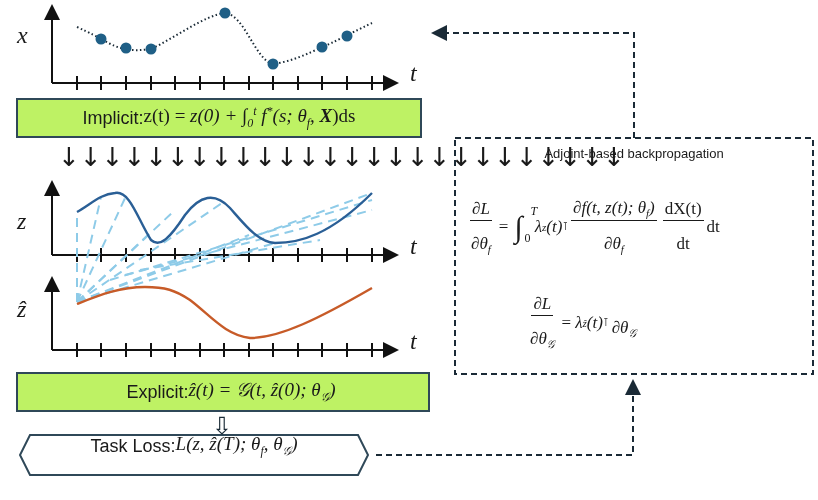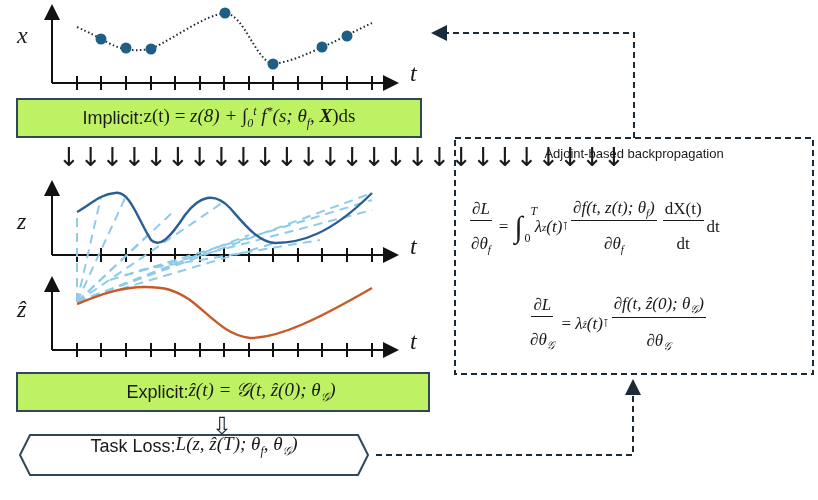--- a/index.html
+++ b/index.html
@@ -140,21 +140,21 @@
 <span class="label" style="left:17px; top:22px;">x</span>
 <span class="axis-t" style="left:410px; top:60px;">t</span>
 <span class="label" style="left:17px; top:208px;">z</span>
 <span class="axis-t" style="left:410px; top:233px;">t</span>
 <span class="label" style="left:17px; top:296px;">ẑ</span>
 <span class="axis-t" style="left:410px; top:328px;">t</span>
 
 <div class="box" style="left:16px; top:98px; width:406px; height:40px;">
   <span>Implicit: </span>
   <span class="math">
-    <span class="up">z(t) = </span><span>z(8) + </span><span class="up">∫</span><sub>0</sub><sup>t</sup>
+    <span class="up">z(t) = </span><span>z(0) + </span><span class="up">∫</span><sub>0</sub><sup>t</sup>
     <span>f</span><sup>*</sup><span>(s; θ</span><sub>f</sub><span>, </span><b>X</b><span class="up">)ds</span>
   </span>
 </div>
 
 <div id="arrows" style="position:absolute; left:58px; top:140px; width:340px; height:34px; display:flex; justify-content:space-between; font-size:26px; line-height:34px; font-family:'DejaVu Sans', sans-serif;">
     <span>↓</span>
     <span>↓</span>
     <span>↓</span>
     <span>↓</span>
     <span>↓</span>
@@ -226,17 +226,16 @@
     <span class="frac">
         <span class="num">∂L</span>
         <span class="den"><span>∂θ</span><span class="sub">𝒢</span></span>
       </span>
     <span style="margin:0 4px;">=</span>
     <span class="it">λ</span>
       <span class="sub it">ẑ</span>
       <span class="it">(t)</span>
       <span class="sup">⊺</span>
     <span class="frac">
-        <span class="num"><span>∂f(t, ẑ(0); θ</span><span class="sub">𝒢</span><span>)</span></span>
         <span class="den"><span>∂θ</span><span class="sub">𝒢</span></span>
       </span>
   </div>
 </div>
 
 </body></html>

